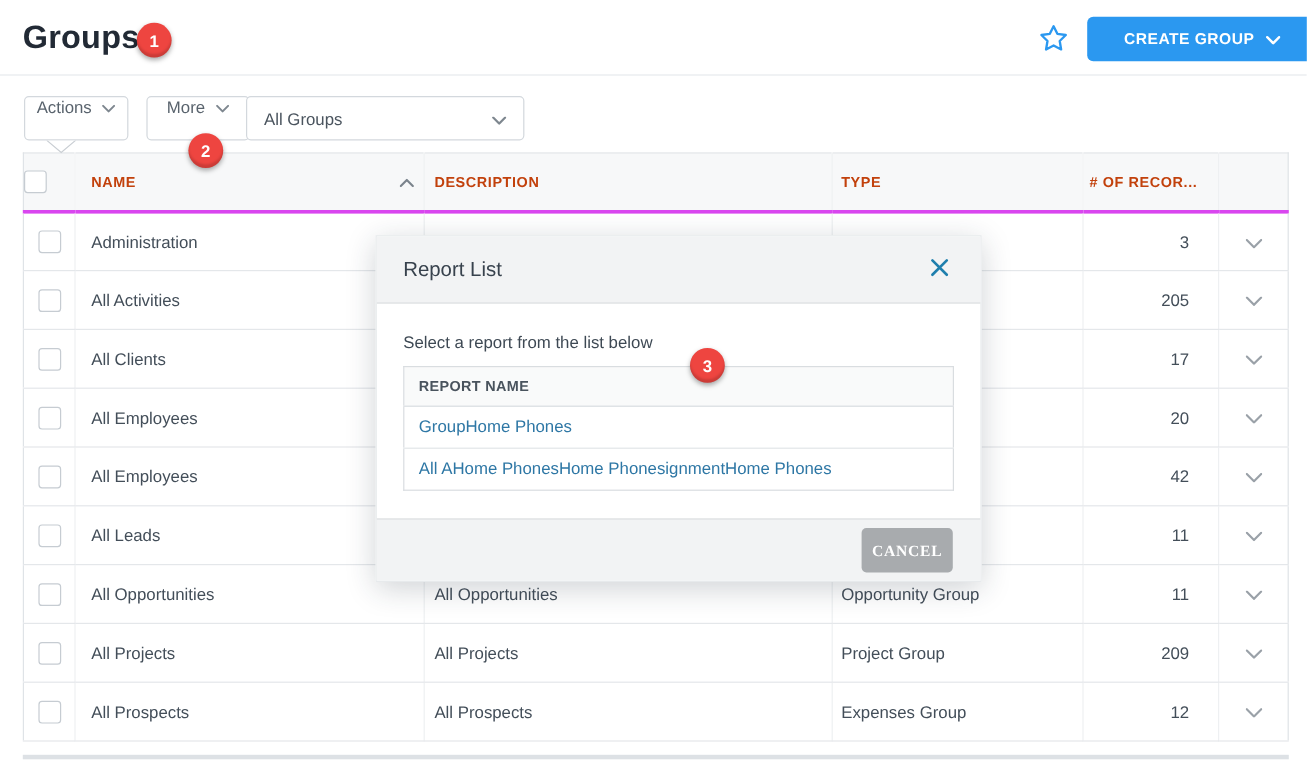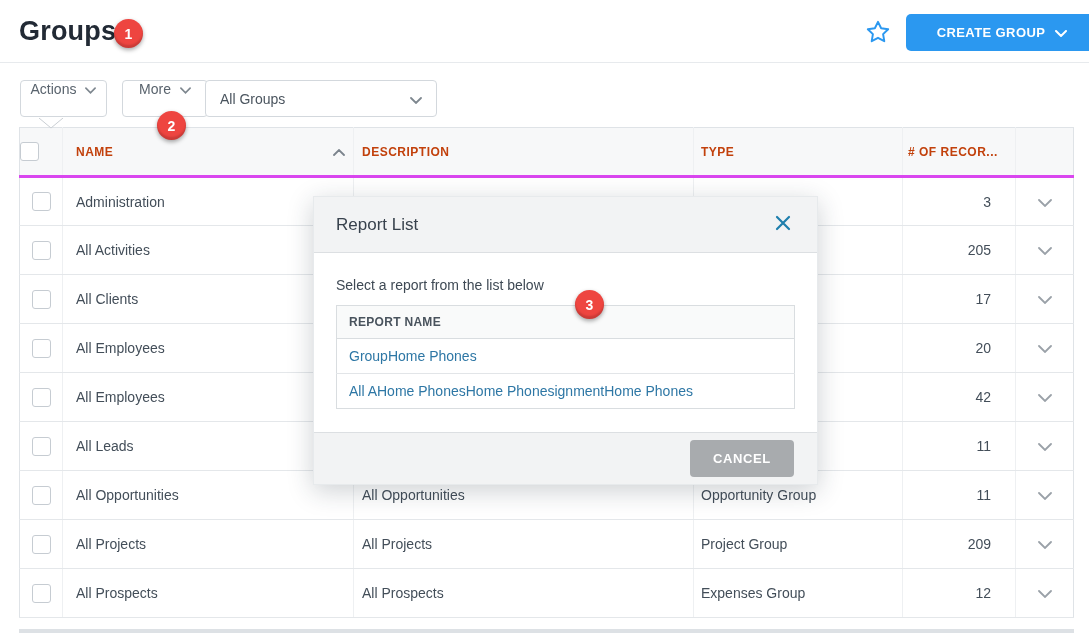--- a/index.html
+++ b/index.html
@@ -60,22 +60,22 @@
   .modal-body{padding:24px 22px 0 22px;}
   .instruction{font-size:14px;color:#3e4954;margin-bottom:12px;}
   table.reports{width:100%;border-collapse:collapse;border:1px solid #d9dde0;}
   table.reports th{height:33px;background:#f9fafa;border-bottom:1px solid #d9dde0;text-align:left;
     padding-left:12px;font-size:12px;font-weight:700;color:#49535d;letter-spacing:.3px;}
   table.reports td{height:35px;border-bottom:1px solid #e2e5e8;padding-left:12px;}
   table.reports tr:last-child td{border-bottom:none;}
   .report-link{color:var(--link-blue);font-size:14px;text-decoration:none;cursor:pointer;}
   .modal-footer{position:absolute;left:0;right:0;bottom:0;height:52px;background:#f2f3f4;border-top:1px solid #dcdfe2;
     display:flex;align-items:center;justify-content:flex-end;padding-right:23px;}
-  .cancel-btn{width:104px;height:37px;background:var(--cancel-gray);border:none;border-radius:4px;color:#fff;
-    font-family:Liberation Sans, sans-serif;font-size:13px;font-weight:700;letter-spacing:.6px;cursor:pointer;}
+  .cancel-btn{width:76px;height:37px;background:var(--cancel-gray);border:none;border-radius:4px;color:#fff;
+    font-family:Liberation Serif, serif;font-size:13px;font-weight:700;letter-spacing:.6px;cursor:pointer;}
 
   
   .badge{position:absolute;width:29px;height:29px;border-radius:50%;background:var(--badge-red);color:#fff;
     font-size:14px;font-weight:700;display:flex;align-items:center;justify-content:center;z-index:60;
     box-shadow:0 2px 4px rgba(0,0,0,.35), inset 0 -3px 2px rgba(0,0,0,.15);}
   .badge-1{left:114px;top:19px;}
   .badge-2{left:157px;top:111px;}
   .badge-3{left:575px;top:290px;}
 </style>
 </head>

